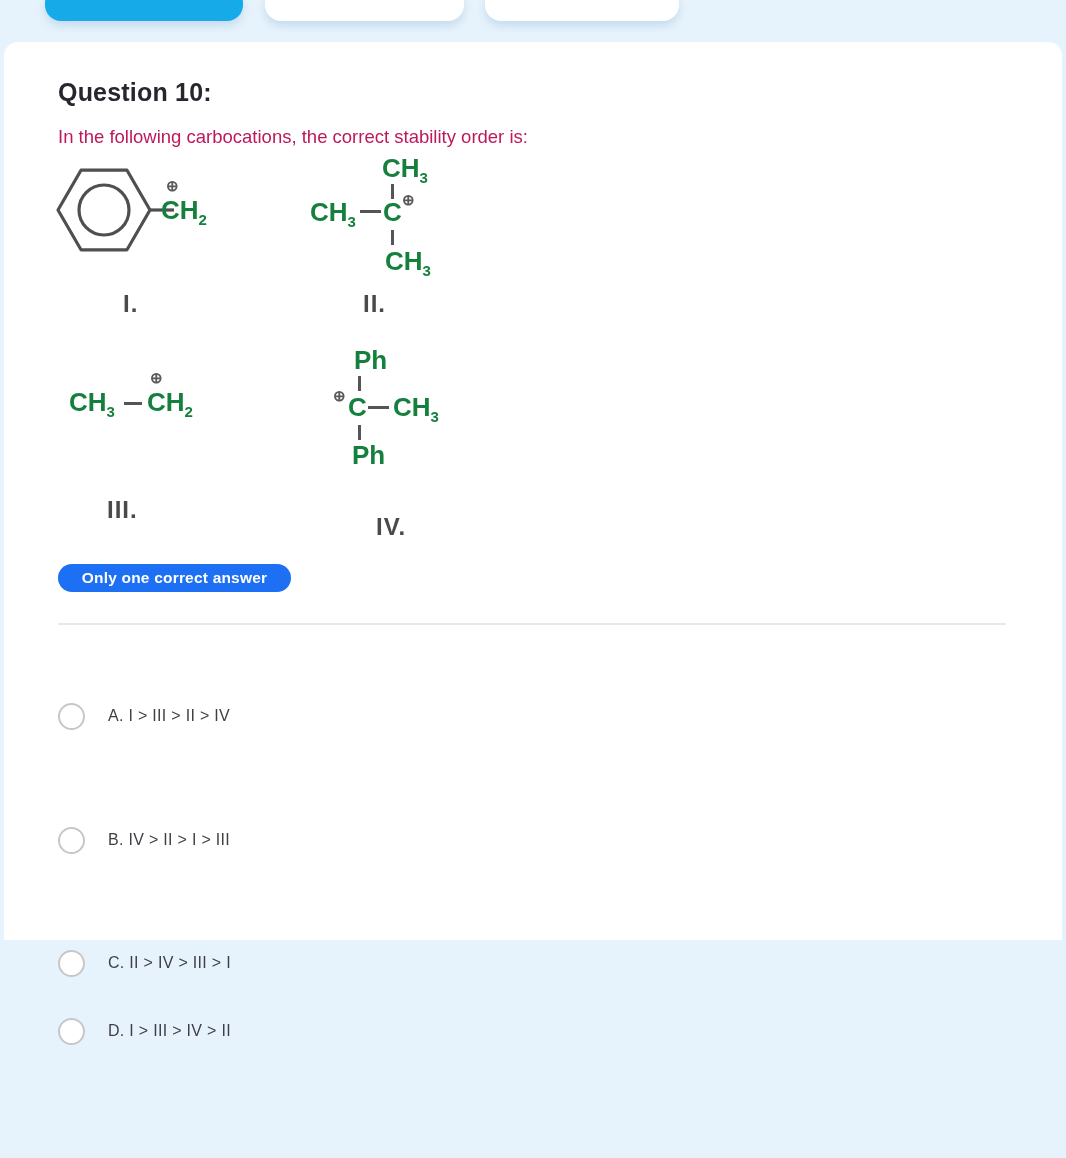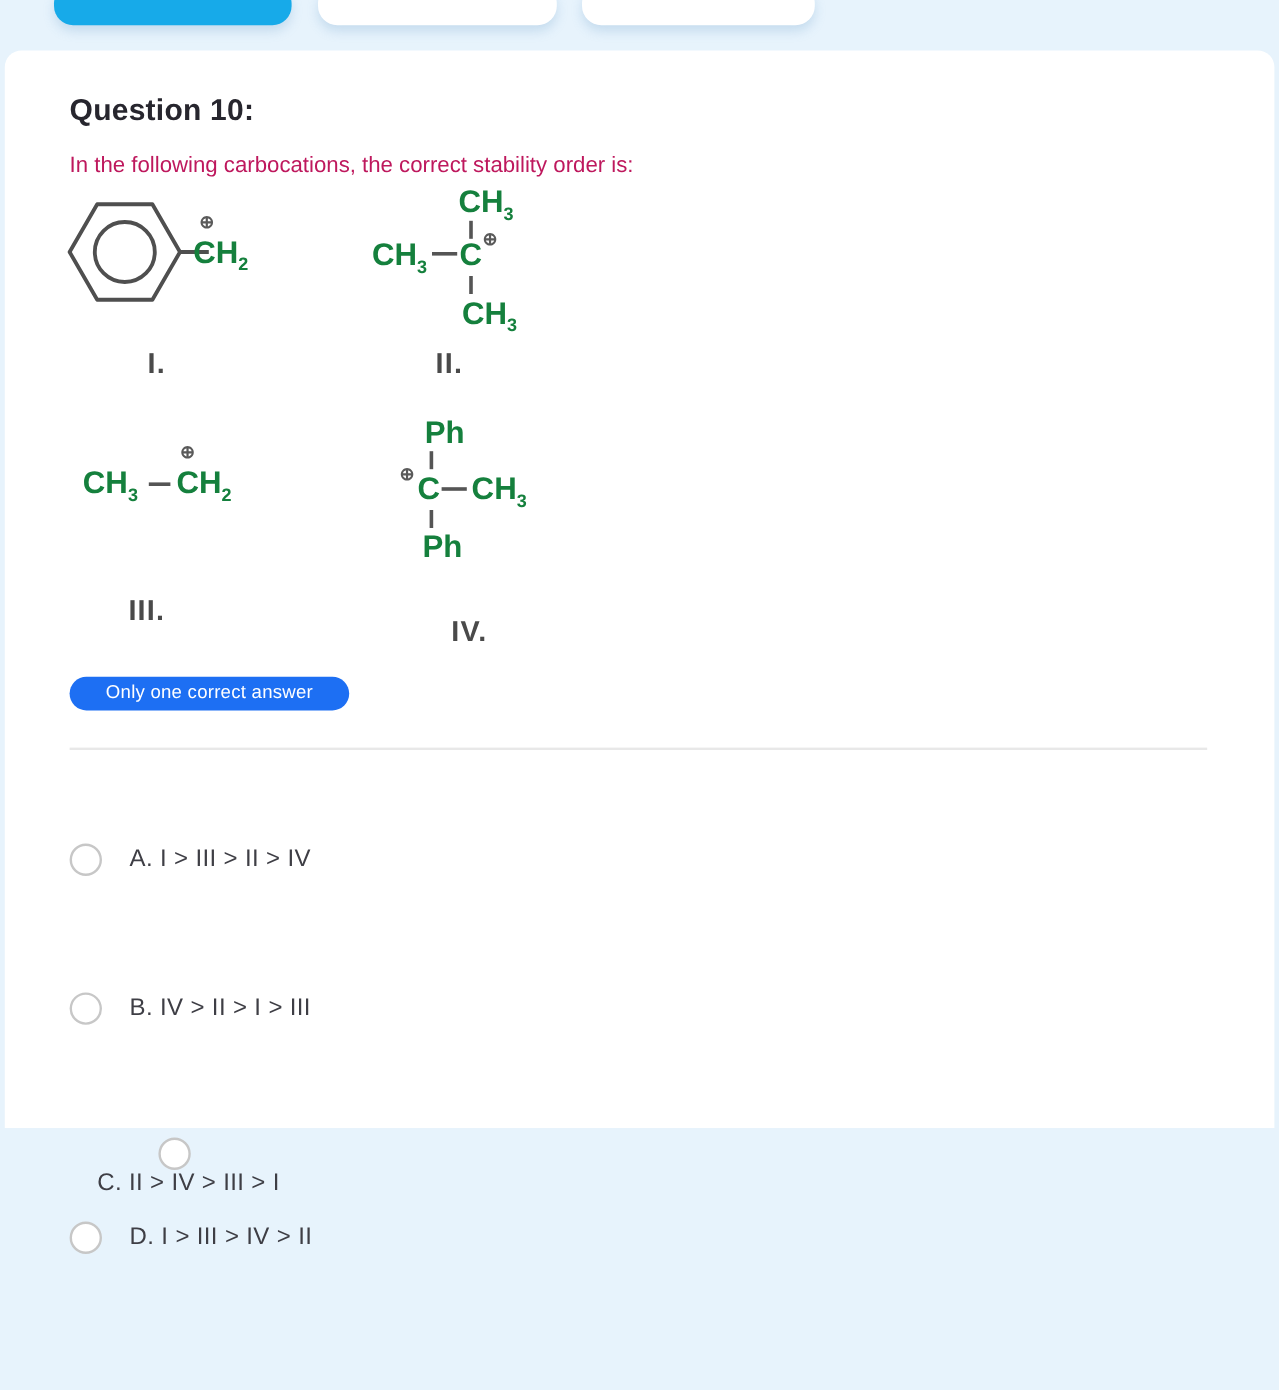--- a/index.html
+++ b/index.html
@@ -36,32 +36,32 @@
   .plus { position:absolute; font-size:15px; font-weight:700; color:#5a5a5a; line-height:15px; }
   .vbond { position:absolute; width:2.6px; background:#555; }
   .hbond { position:absolute; height:2.6px; background:#555; }
   .rnum { position:absolute; font-size:24px; font-weight:600; color:#4a4a4a;
           letter-spacing:1px; }
   .benzene { position:absolute; left:0; top:10px; }
 
   
   .badge { position:absolute; left:54px; top:522px; width:233px; height:28px;
            background:#1d6ff3; border-radius:14px; display:flex; align-items:center;
-           justify-content:center; color:#fff; font-size:15.5px; font-weight:400;
+           justify-content:center; color:#fff; font-size:15.5px; font-weight:700;
            letter-spacing:.2px; }
 
   .divider { position:absolute; left:54px; top:581px; width:948px; height:2px;
              background:#e8e8e8; }
 
   
   .option { position:absolute; left:54px; display:flex; align-items:center; height:30px; }
-  .opt-a { top:659px; } .opt-b { top:783px; } .opt-c { top:906px;flex-direction:column; } .opt-d { top:974px; }
+  .opt-a { top:659px; } .opt-b { top:783px; } .opt-c { top:906px; } .opt-d { top:974px; }
   .radio { width:27px; height:27px; border:2px solid #c7c7c7; border-radius:50%;
            background:#fff; flex:0 0 auto; cursor:pointer; }
-  .opt-label { margin-left:23px; font-size:20px; color:#3e3e45; letter-spacing:.3px; }
+  .opt-label { margin-left:23px; font-size:16px; color:#3e3e45; letter-spacing:.3px; }
 </style>
 </head>
 <body>
 
 <div class="page">
 
   <div class="tab tab-active"></div>
   <div class="tab tab-2"></div>
   <div class="tab tab-3"></div>
 

